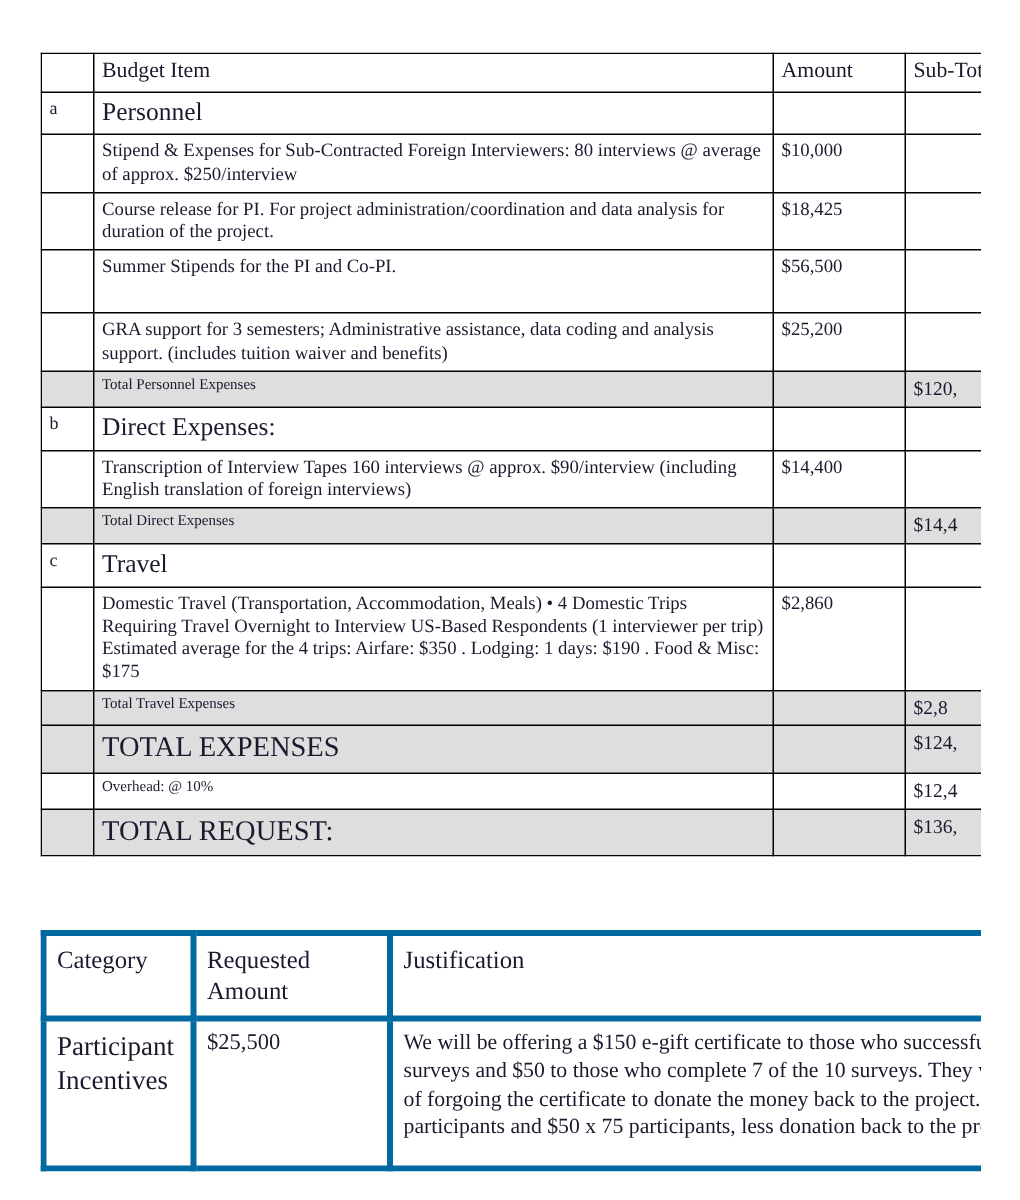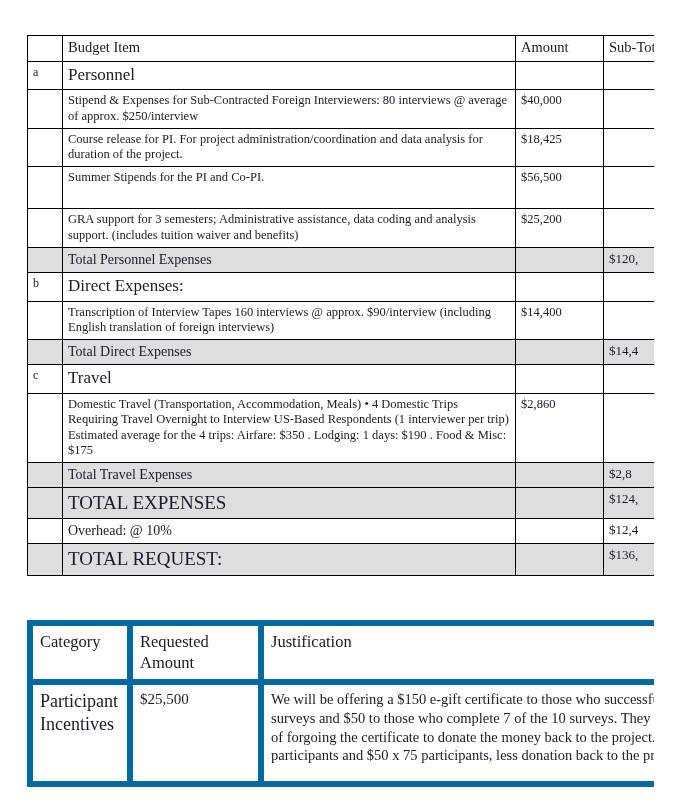--- a/index.html
+++ b/index.html
@@ -61,40 +61,40 @@
     padding-top: 5px;
     padding-bottom: 6px;
     margin-top: 40px;
   }
   .hdr-center { text-align: center; }
   .gray { background: #dedede !important; }
   .amount { font-size: 12.5px; padding-left: 10px; }
   .sub { text-align: right; font-weight: bold; font-size: 13px; padding-right: 5px; }
   .tall { height: 34px; margin-left: 20px; }
   .section-label { font-weight: bold; font-size: 17px; }
-  .total-label { font-weight: bold; font-size: 14px; padding-top: 5px; padding-bottom: 5px; }
+  .total-label { font-weight: bold; font-size: 10px; padding-top: 5px; padding-bottom: 5px; }
   .caps { font-weight: bold; font-size: 19px; }
   .row-pad { padding-bottom: 12px; }
 
   
   .sheet2 {
     position: absolute;
     left: 27px;
     top: 620px;
     width: 627px;
     overflow: hidden;
   }
   table.justif {
     border-collapse: collapse;
     table-layout: fixed;
     width: 790px;
     font-size: 15px;
   }
   table.justif td, table.justif th {
-    border: 6px solid #0369a1;
+    border: 4px solid #0369a1;
     padding: 5px 7px;
     vertical-align: top;
     line-height: 1.3;
     font-weight: normal;
     text-align: left;
     overflow: hidden;
   }
   col.j-cat { width: 100px; }
   col.j-amt { width: 131px; }
   col.j-just { width: 559px; }
@@ -133,21 +133,21 @@
       <tr>
         <td class="letter">a</td>
         <td class="section-label">Personnel</td>
         <td class="amount"></td>
         <td class="sub"></td>
       </tr>
 
       <tr>
         <td class="letter"></td>
         <td>Stipend &amp; Expenses for Sub-Contracted Foreign Interviewers: 80 interviews @ average of approx. $250/interview</td>
-        <td class="amount">$40,000</td>
+        <td class="amount">$10,000</td>
         <td class="sub"></td>
       </tr>
 
       <tr>
         <td class="letter"></td>
         <td class="row-pad">Course release for PI. For project administration/coordination and data analysis for duration of the project.</td>
         <td class="amount">$18,425</td>
         <td class="sub"></td>
       </tr>
 

